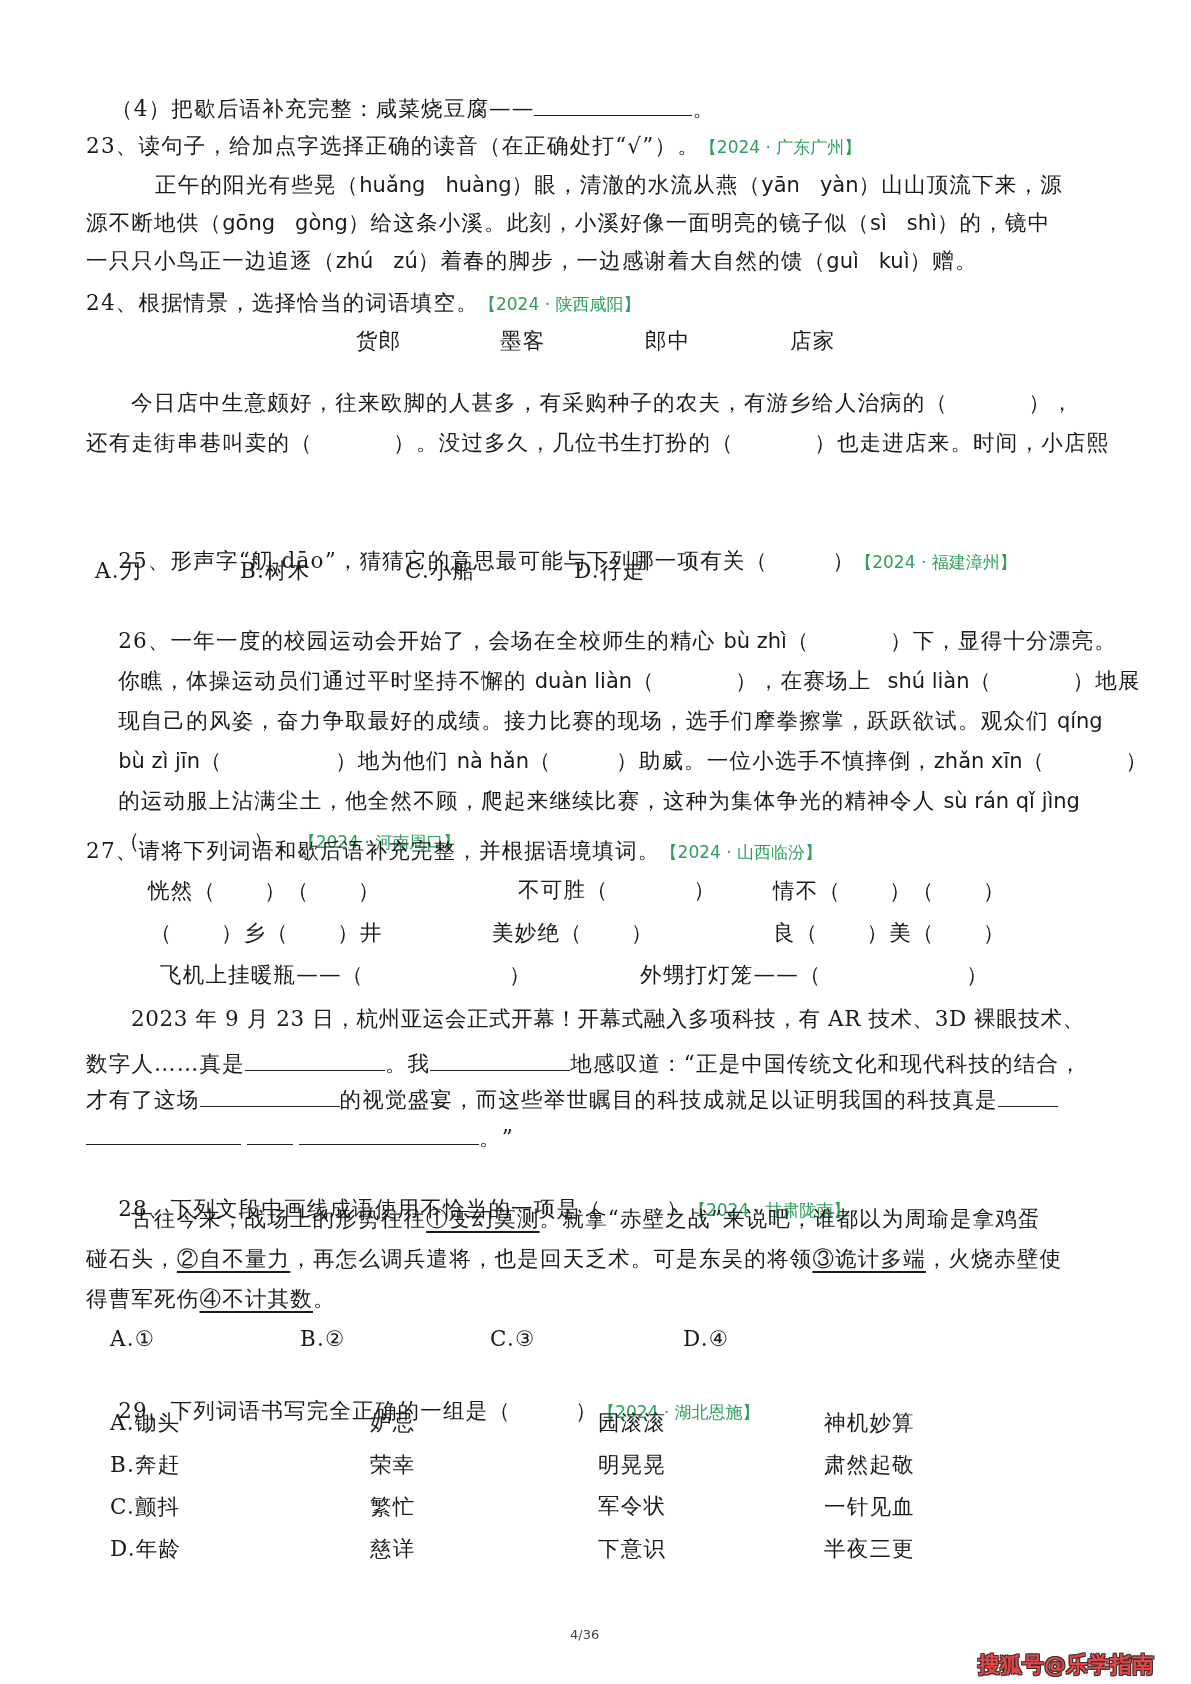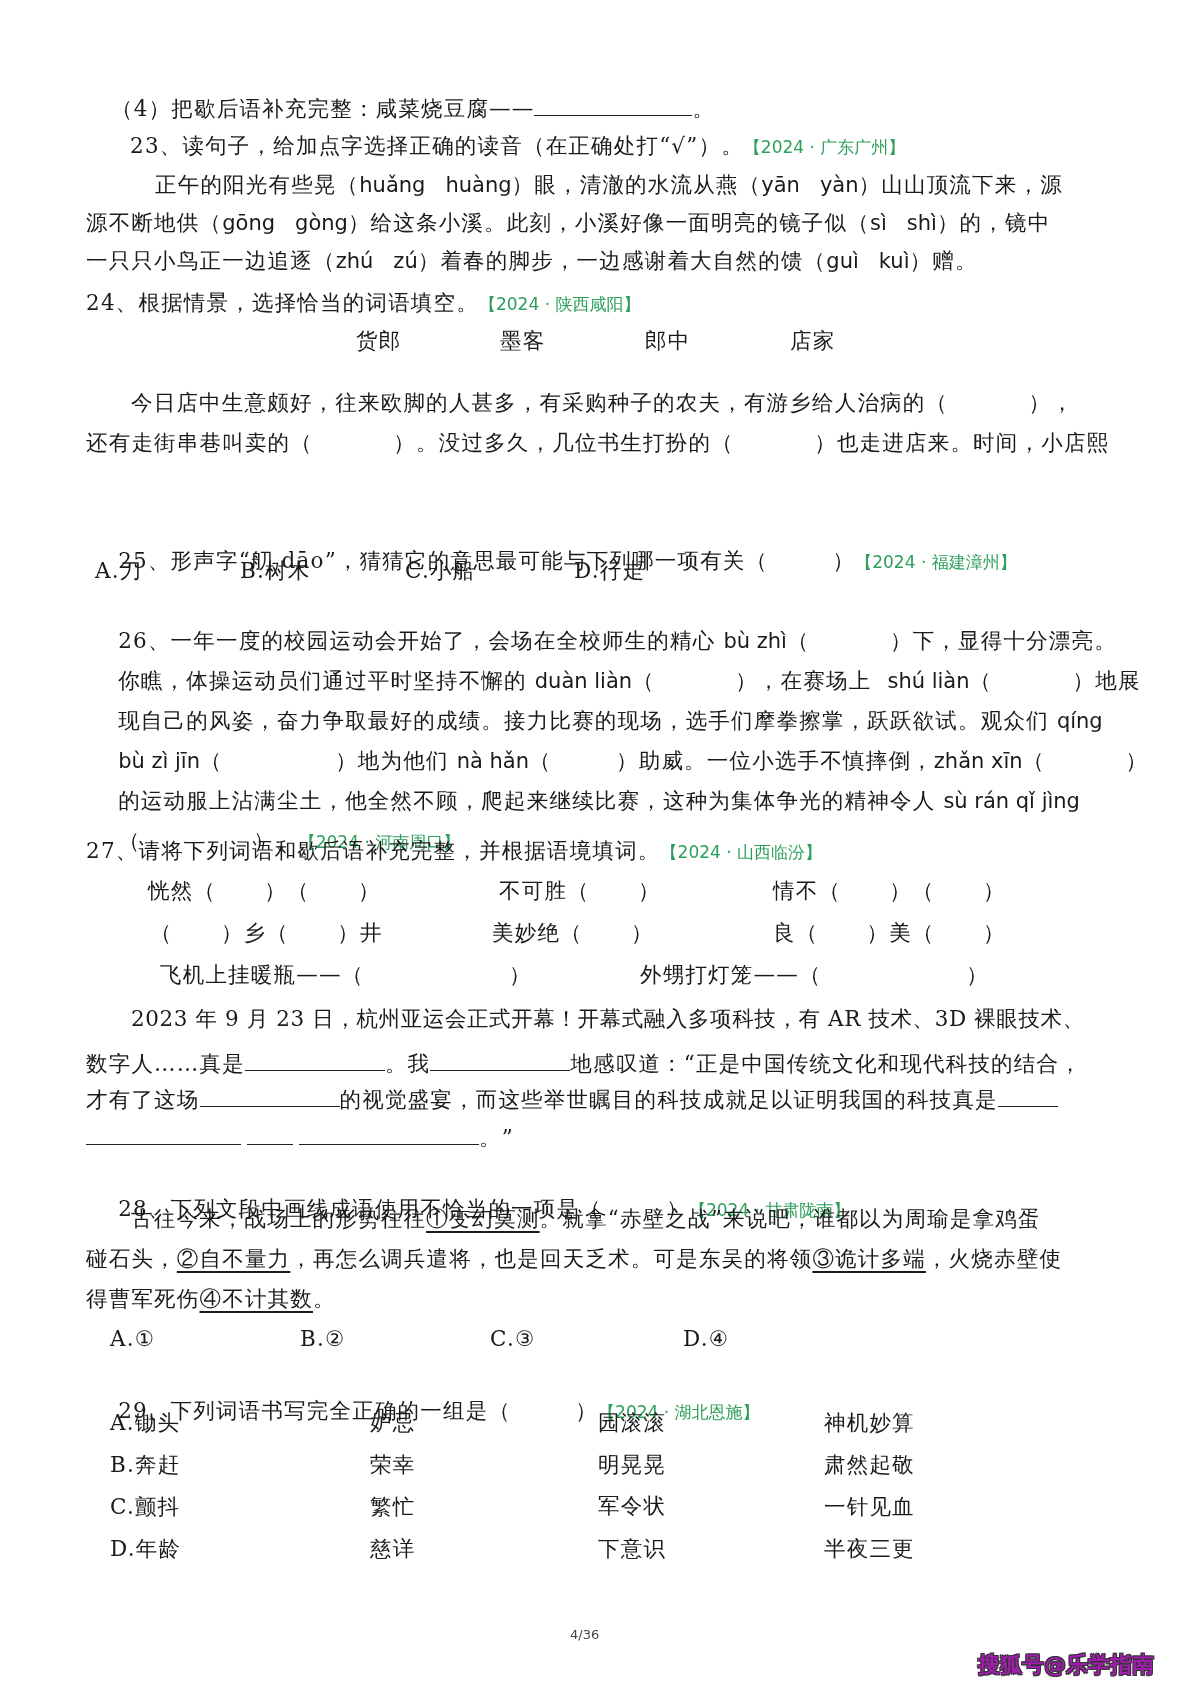--- a/index.html
+++ b/index.html
@@ -22,35 +22,35 @@
   .blank { display: inline-block; border-bottom: 1.5px solid #222; height: 22px; vertical-align: baseline; }
   .gap { display: inline-block; }
   .ul { text-decoration: underline; text-underline-offset: 5px; text-decoration-thickness: 1.5px; }
   .cell { position: absolute; white-space: nowrap; font-size: 21.5px; line-height: 30px; letter-spacing: 1.2px; }
   .footer-page {
     position: absolute; left: 570px; top: 1627px; font-size: 13px;
     font-family: "DejaVu Sans", "Liberation Sans", sans-serif; color: #444;
   }
   .watermark {
     position: absolute; left: 978px; top: 1650px; font-size: 22px;
-    font-family: "DejaVu Sans", "Liberation Sans", sans-serif; color: #a21caf;
+    font-family: "DejaVu Sans", "Liberation Sans", sans-serif; color: #ef4444;
     font-weight: bold;
     text-shadow: 1px 1px 0 #333, -1px -1px 0 #333, 1px -1px 0 #333, -1px 1px 0 #333;
   }
 </style>
 </head>
 <body>
 
 <div class="page">
 
   <div class="line" style="left:111px; top:93px;">
     <span>（4）把歇后语补充完整：咸菜烧豆腐——</span><span class="blank" style="width:158px;"></span><span>。</span>
   </div>
 
-  <div class="line" style="top:131px;margin-left:44px;">
+  <div class="line" style="top:131px;">
     <span>23、读句子，给加点字选择正确的读音（在正确处打“√”）。</span><span class="tag">【2024 · 广东广州】</span>
   </div>
   <div class="line indent" style="top:170px;margin-left:24px;">
     <span>正午的阳光有些晃（</span><span class="py" style="white-space:pre">huǎng   huàng</span><span>）眼，清澈的水流从燕（</span><span class="py" style="white-space:pre">yān   yàn</span><span>）山山顶流下来，源</span>
   </div>
   <div class="line" style="top:208px;">
     <span>源不断地供（</span><span class="py" style="white-space:pre">gōng   gòng</span><span>）给这条小溪。此刻，小溪好像一面明亮的镜子似（</span><span class="py" style="white-space:pre">sì   shì</span><span>）的，镜中</span>
   </div>
   <div class="line" style="top:246px;">
     <span>一只只小鸟正一边追逐（</span><span class="py" style="white-space:pre">zhú   zú</span><span>）着春的脚步，一边感谢着大自然的馈（</span><span class="py" style="white-space:pre">guì   kuì</span><span>）赠。</span>
@@ -90,21 +90,21 @@
     <span class="py">bù zì jīn</span><span>（              ）地为他们 </span><span class="py">nà hǎn</span><span>（        ）助威。一位小选手不慎摔倒，</span><span class="py">zhǎn xīn</span><span>（          ）</span>
   </div>
   <div class="line" style="top:796px; white-space:pre;">
     <span>（              ）。</span><span class="tag">【2024 · 河南周口】</span>
   </div>
 
   <div class="line" style="top:836px;">
     <span>27、请将下列词语和歇后语补充完整，并根据语境填词。</span><span class="tag">【2024 · 山西临汾】</span>
   </div>
   <div class="cell" style="left:148px; top:876px; white-space:pre;">恍然（      ）（      ）</div>
-  <div class="cell" style="left:499px; top:876px; white-space:pre;">不可胜（      ）</div>
+  <div class="cell" style="left:518px; top:876px; white-space:pre;font-family:Liberation Mono, monospace;">不可胜（      ）</div>
   <div class="cell" style="left:773px; top:876px; white-space:pre;">情不（      ）（      ）</div>
   <div class="cell" style="left:150px; top:918px; white-space:pre;">（      ）乡（      ）井</div>
   <div class="cell" style="left:492px; top:918px; white-space:pre;">美妙绝（      ）</div>
   <div class="cell" style="left:773px; top:918px; white-space:pre;">良（      ）美（      ）</div>
   <div class="cell" style="left:160px; top:960px; white-space:pre;">飞机上挂暖瓶——（                  ）</div>
   <div class="cell" style="left:640px; top:960px; white-space:pre;">外甥打灯笼——（                  ）</div>
 
   <div class="line indent" style="top:1004px; letter-spacing:0.6px;">2023 年 9 月 23 日，杭州亚运会正式开幕！开幕式融入多项科技，有 AR 技术、3D 裸眼技术、</div>
   <div class="line" style="top:1048px;">
     <span>数字人……真是</span><span class="blank" style="width:140px;"></span><span>。我</span><span class="blank" style="width:140px;"></span><span>地感叹道：“正是中国传统文化和现代科技的结合，</span>

